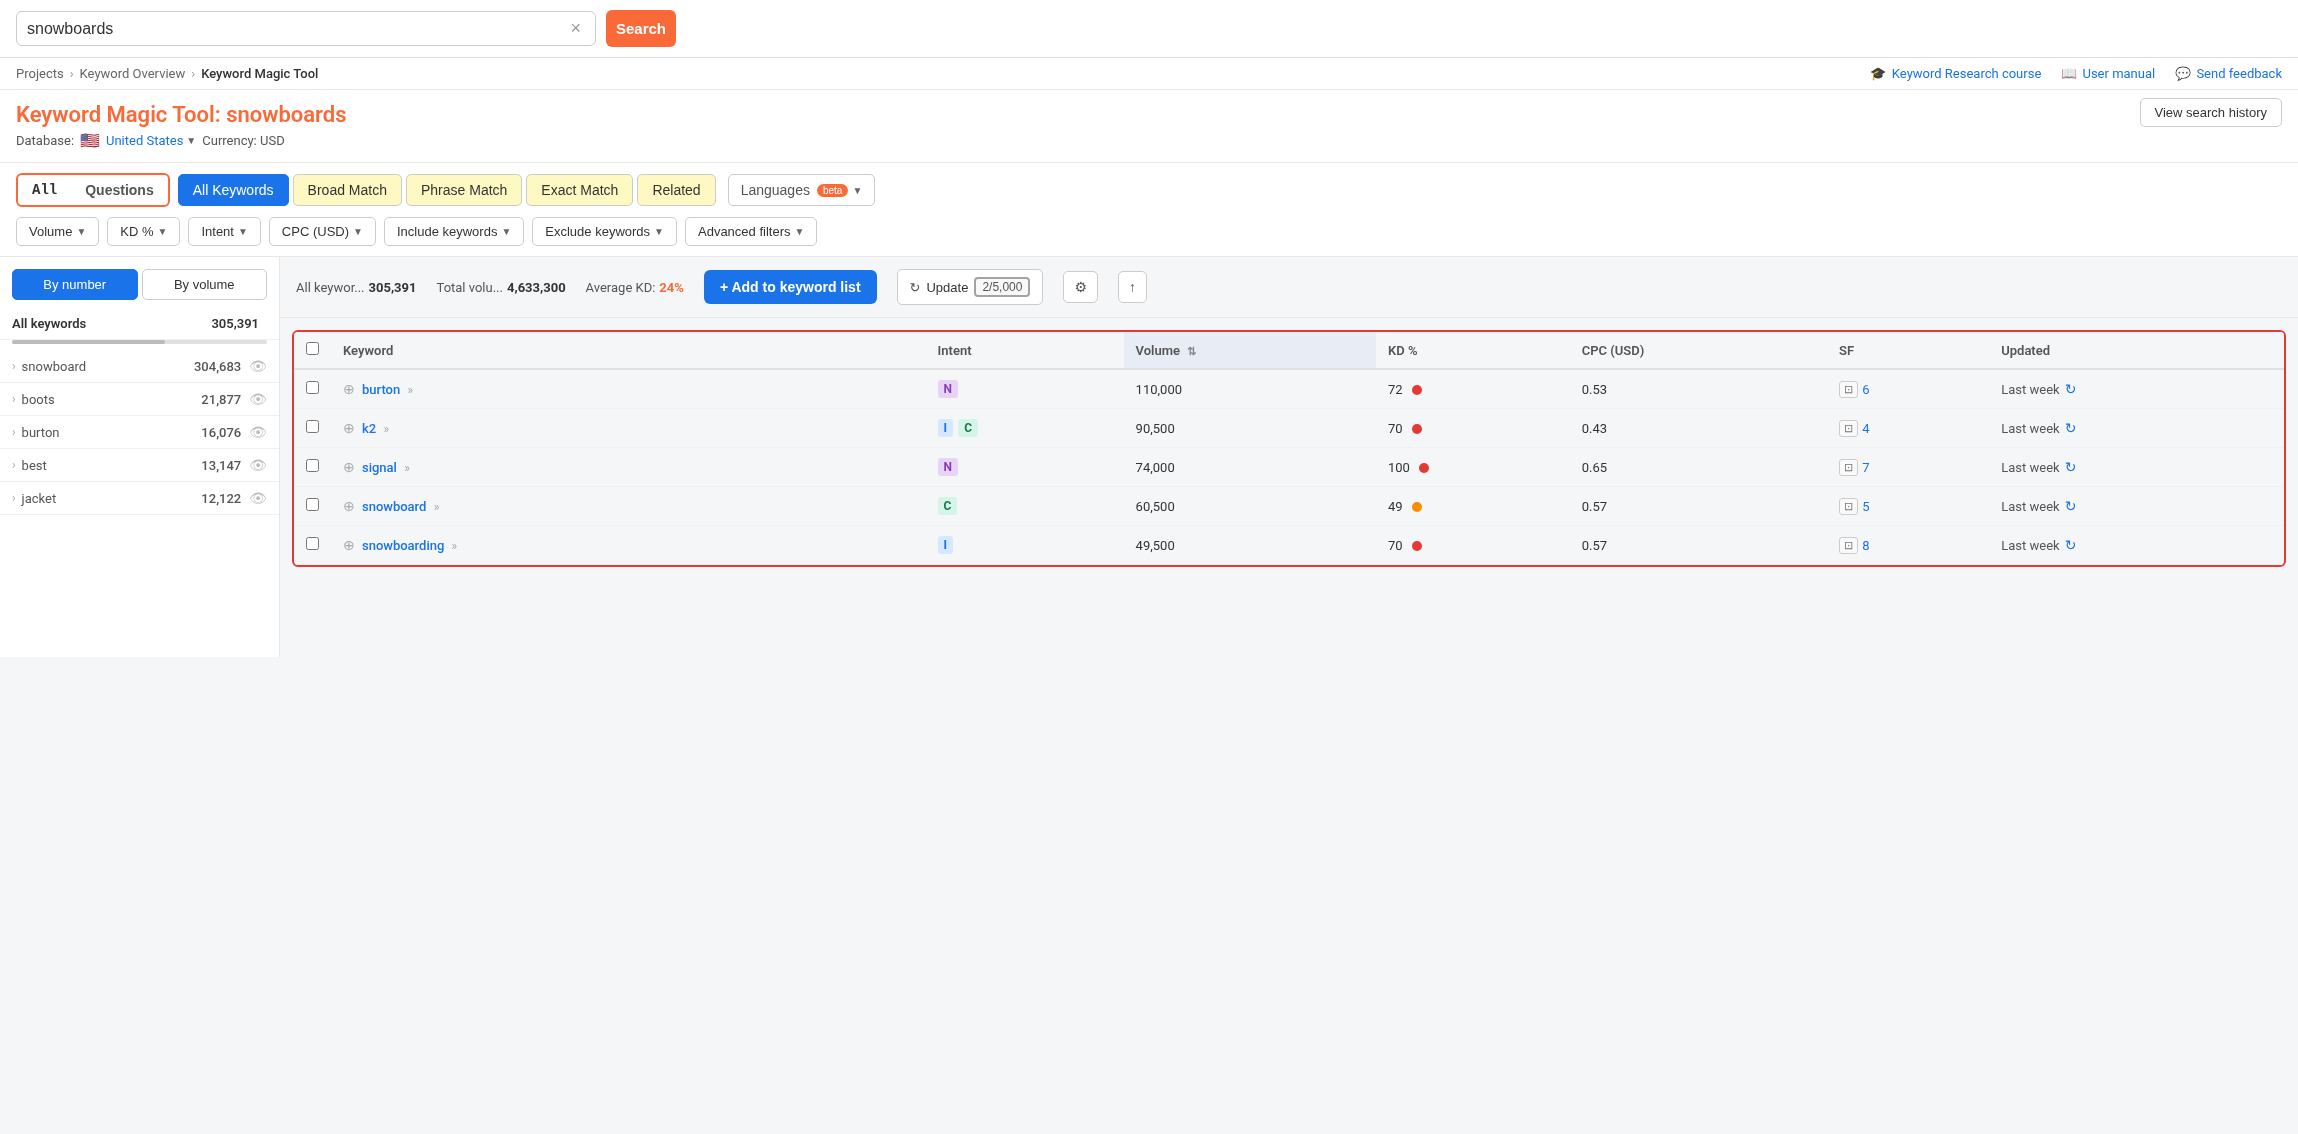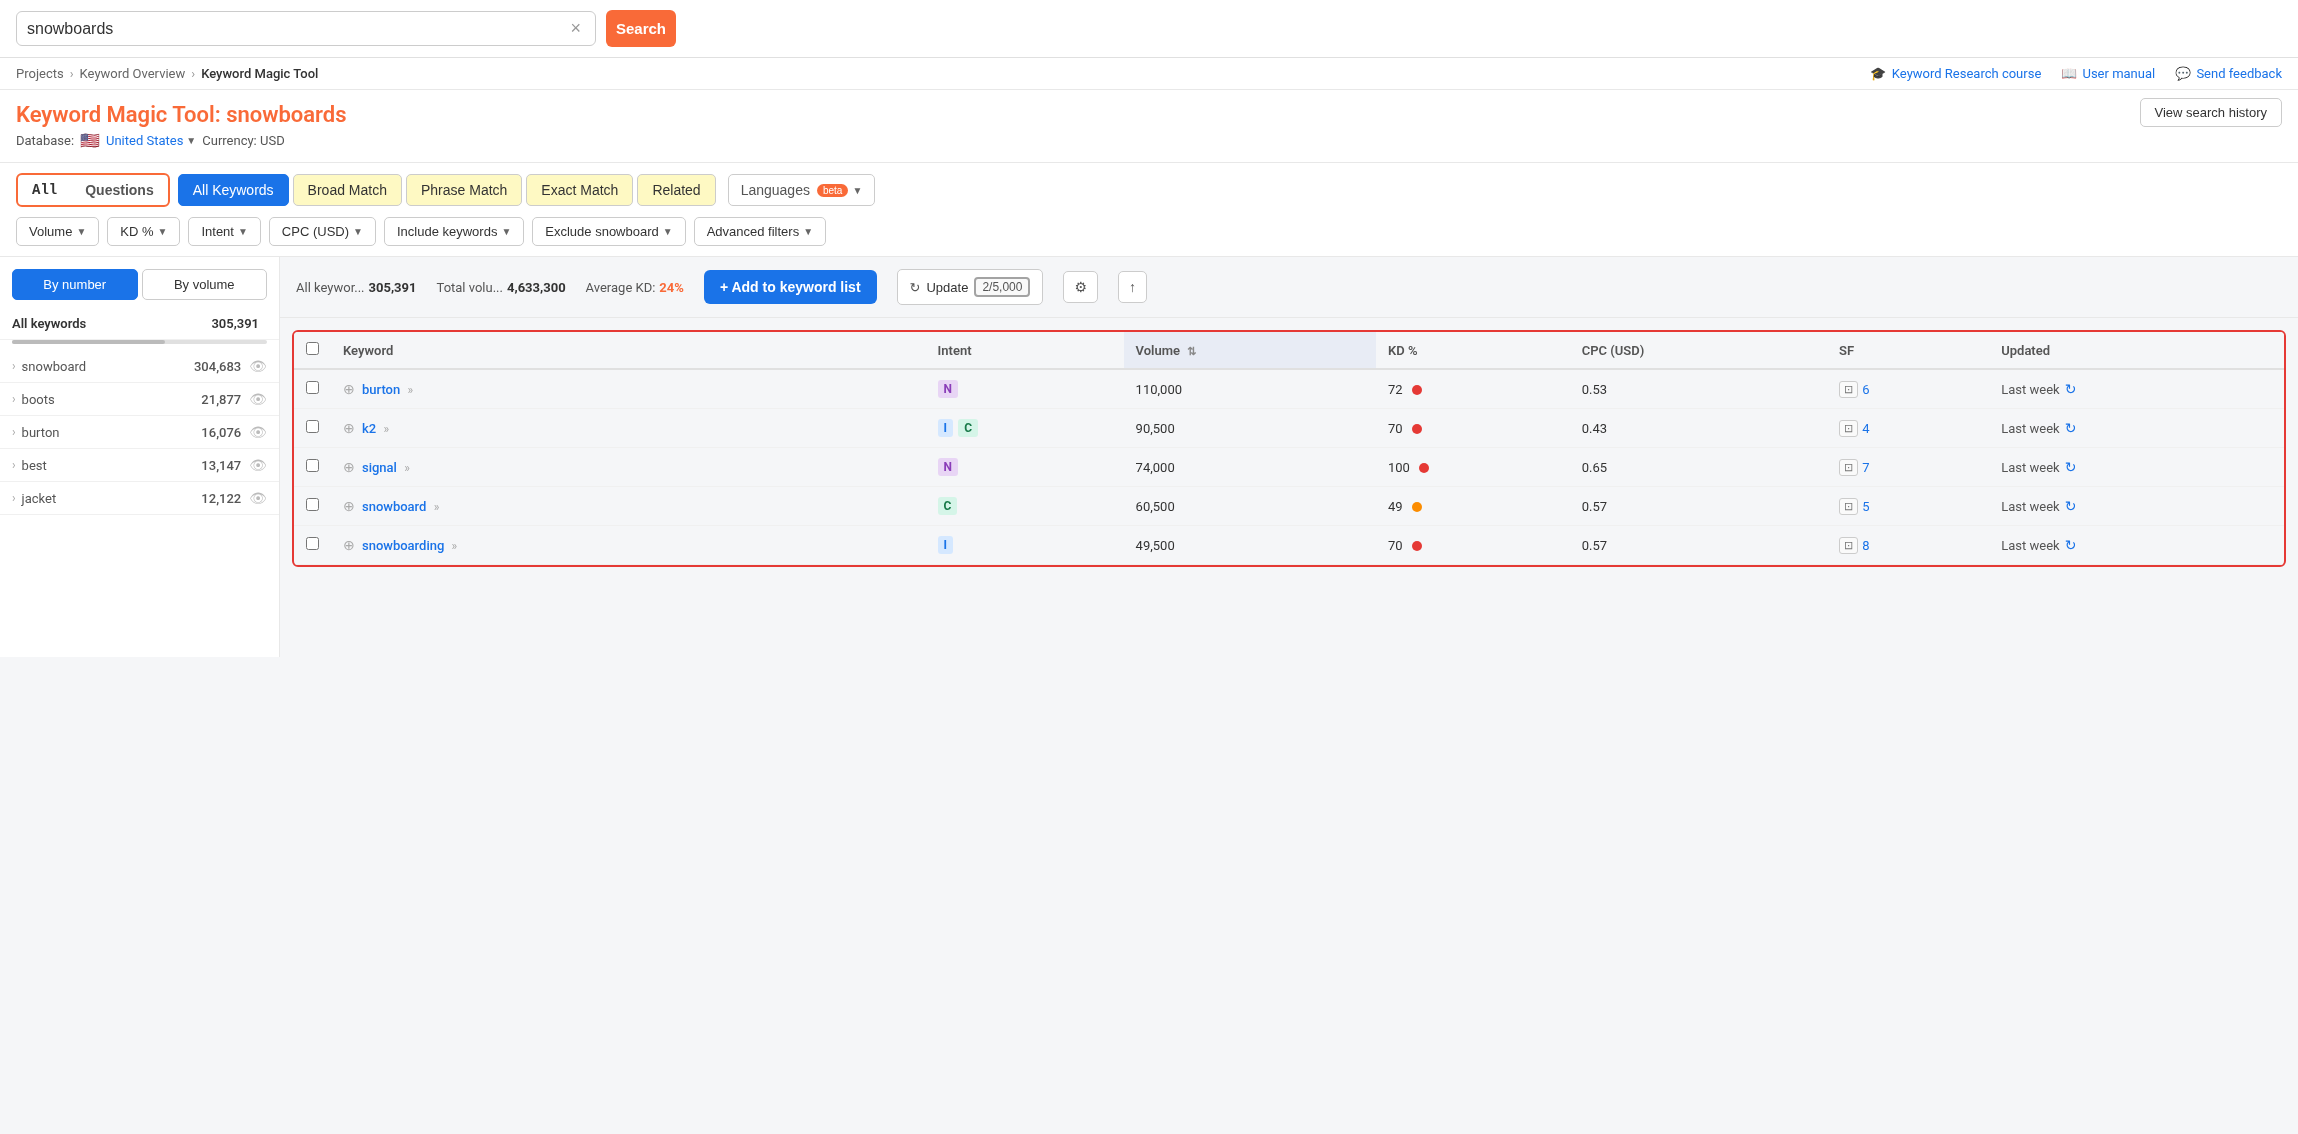--- a/index.html
+++ b/index.html
@@ -187,21 +187,21 @@
     </button>
     <button class="filter-btn">
       <span>CPC (USD)</span>
       <span class="chevron">▼</span>
     </button>
     <button class="filter-btn">
       <span>Include keywords</span>
       <span class="chevron">▼</span>
     </button>
     <button class="filter-btn">
-      <span>Exclude snowboard</span>
+      <span>Exclude keywords</span>
       <span class="chevron">▼</span>
     </button>
     <button class="filter-btn">
       <span>Advanced filters</span>
       <span class="chevron">▼</span>
     </button>
   </div>
 </div>
 
 <div class="main-area" style="background:#f5f6f8; min-height:400px;">

